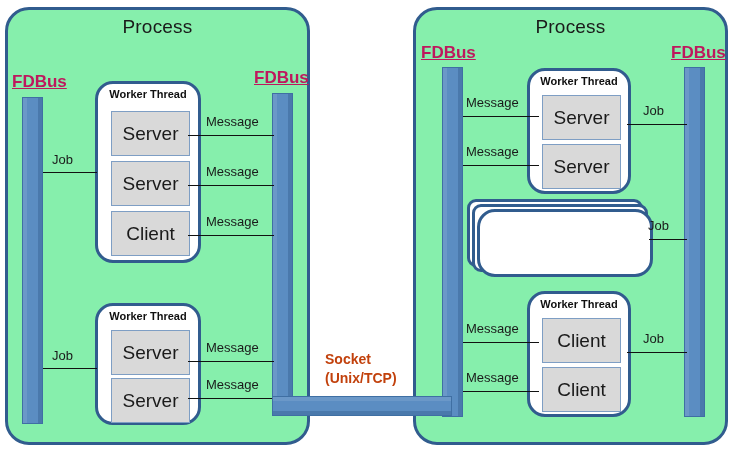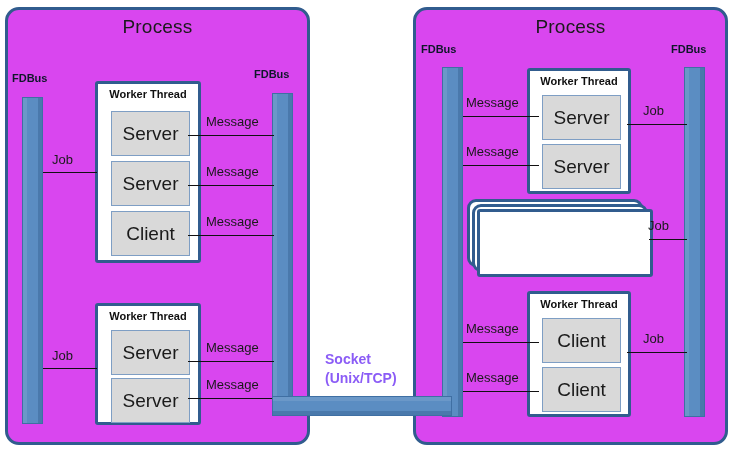--- a/index.html
+++ b/index.html
@@ -12,22 +12,22 @@
     width:733px;
     height:452px;
     background:#ffffff;
     overflow:hidden;
   }
 
   
   .process{
     position:absolute;
     border:3px solid #315C8E;
-    border-radius:14px;
-    background:#d946ef;
+    border-radius:24px;
+    background:#86efac;
     box-sizing:border-box;
   }
   .process-title{
     position:absolute;
     left:0; right:0;
     top:6px;
     text-align:center;
     font-size:19px;
     color:#1a1a1a;
     letter-spacing:.2px;
@@ -36,31 +36,32 @@
   
   .fdbus-bar{
     position:absolute;
     background:#5B8DC2;
     border:1px solid #3f6fa3;
     box-sizing:border-box;
     box-shadow:inset -4px 0 0 rgba(35,75,122,.30), inset 4px 0 0 rgba(255,255,255,.10);
   }
   .fdbus-label{
     position:absolute;
-    font-size:11px;
+    font-size:17px;
     font-weight:bold;
-    color:#0f172a;
-    white-space:nowrap;
+    color:#be185d;
+    white-space:nowrap;
+    text-decoration:underline;
   }
 
   
   .wt{
     position:absolute;
     border:3px solid #315C8E;
-    border-radius:3px;
+    border-radius:18px;
     background:#ffffff;
     box-sizing:border-box;
   }
   .wt-title{
     position:absolute;
     left:0;right:0;
     top:4px;
     text-align:center;
     font-size:11px;
     font-weight:bold;
@@ -108,21 +109,21 @@
     position:absolute;
     background:#5B8DC2;
     border:1px solid #3f6fa3;
     box-sizing:border-box;
     box-shadow:inset 0 -4px 0 rgba(35,75,122,.30), inset 0 4px 0 rgba(255,255,255,.10);
   }
   .socket-label{
     position:absolute;
     font-size:14px;
     font-weight:bold;
-    color:#8b5cf6;
+    color:#c2410c;
     line-height:1.35;
     text-align:left;
     white-space:nowrap;
   }
 
   
   .wt-stack-shadow{
     position:absolute;
     border:3px solid #315C8E;
     border-radius:9px;

